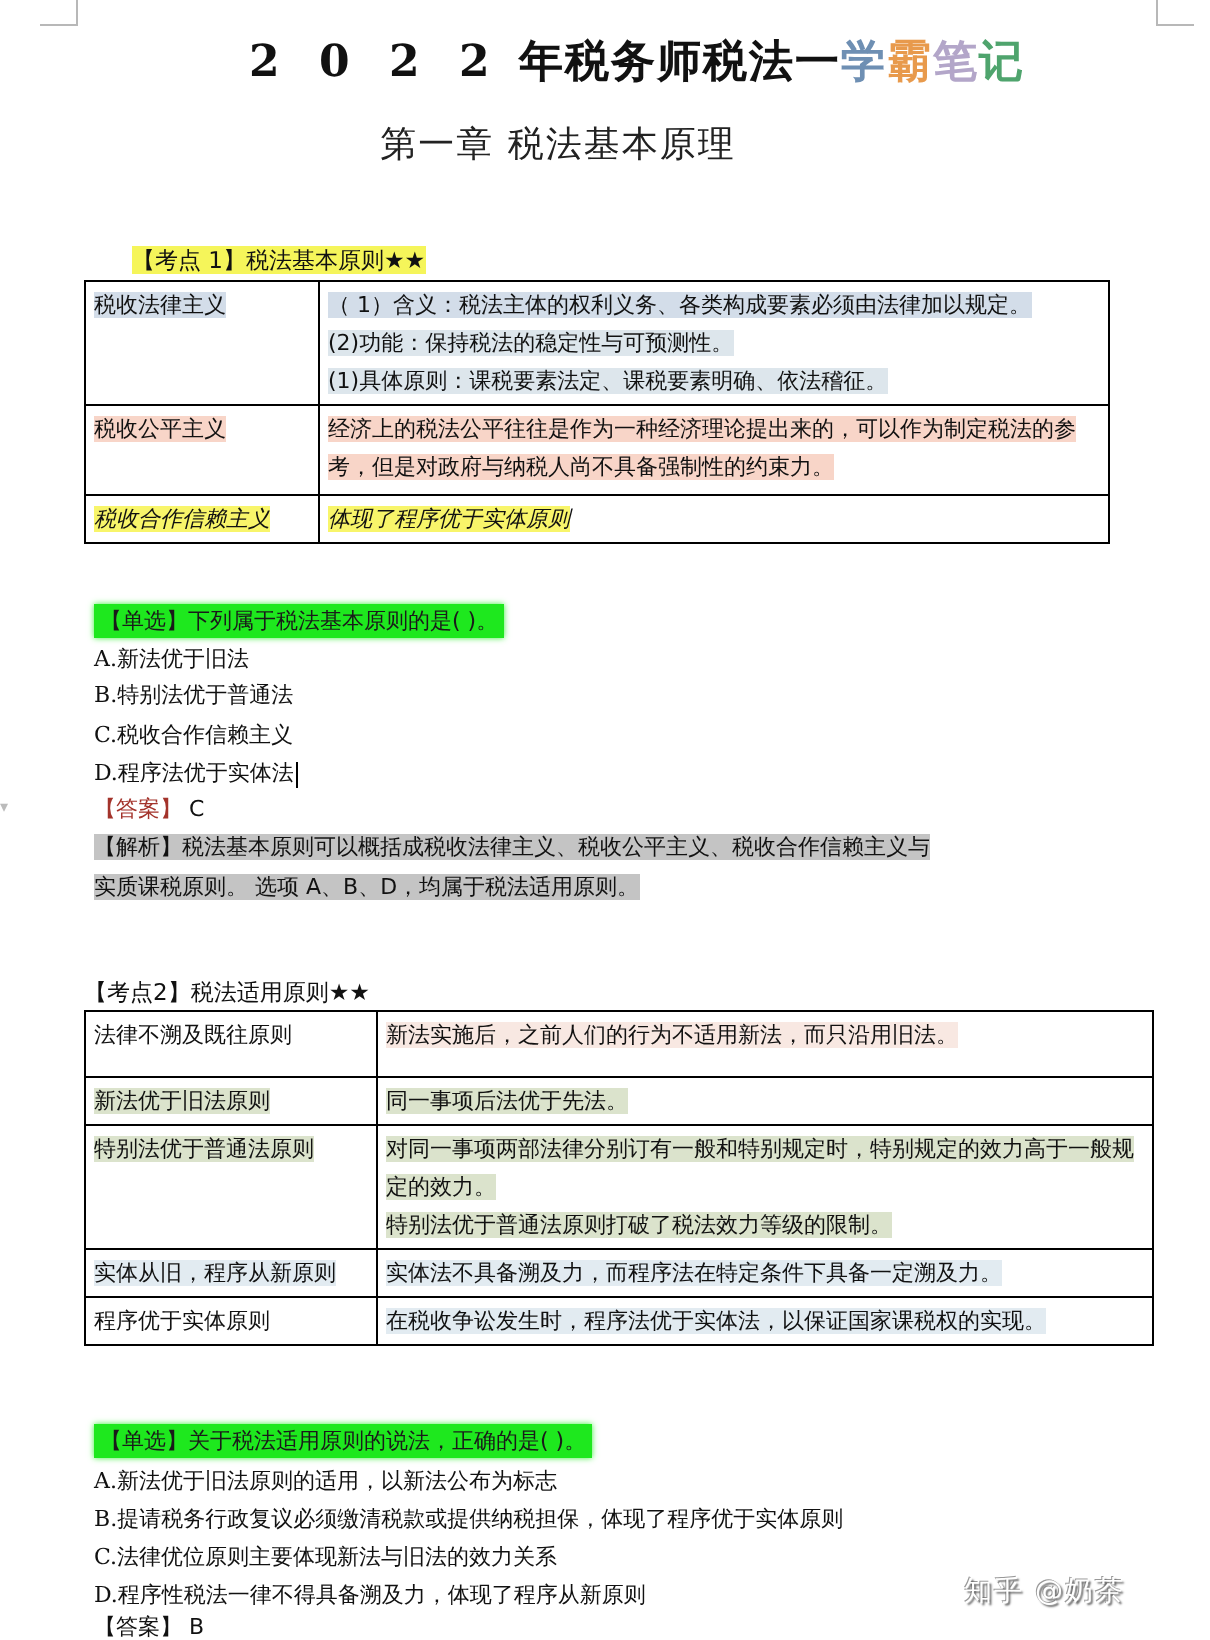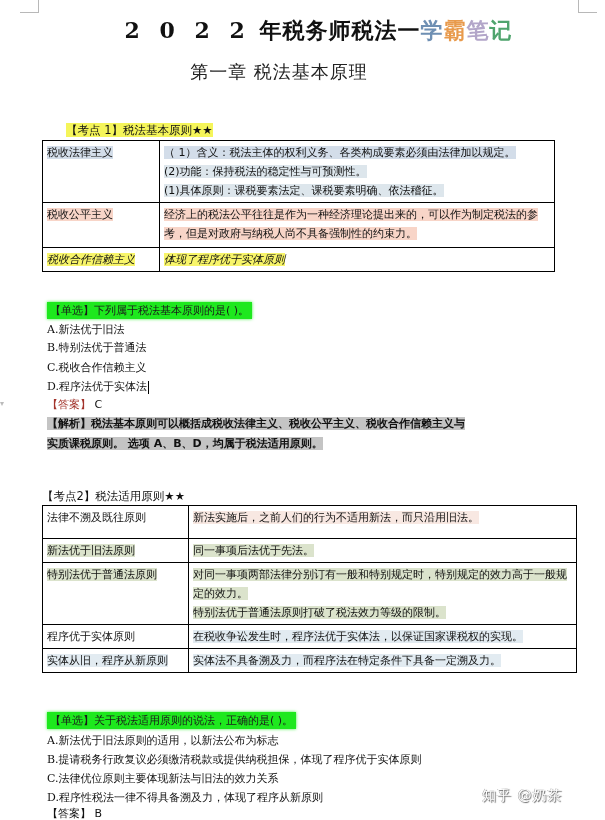--- a/index.html
+++ b/index.html
@@ -32,21 +32,21 @@
   .bg-blue2 { background: #dde6ec; }
   .bg-pink { background: #f8d5c8; }
   .bg-yellow { background: #f8f56a; font-style: italic; }
   .bg-ltpink { background: #f8e8e2; }
   .bg-green { background: #dbe3cc; }
   .bg-ltblue { background: #e2ebf1; }
   .q-head { position: absolute; left: 47px; font-size: 11px; background: #1ee81e; color: #1a1a1a; padding: 1px 3px; box-shadow: 0 0 3px #3ef03e; }
   .opt { position: absolute; left: 47px; font-size: 11px; font-family: "DejaVu Serif", serif; }
   .answer { position: absolute; left: 47px; font-size: 11px; }
   .answer .lbl { color: #a3332b; }
-  .analysis { position: absolute; left: 47px; font-size: 11px; width: 490px; line-height: 20px; font-weight: bold; }
+  .analysis { position: absolute; left: 47px; font-size: 11px; width: 490px; line-height: 20px; }
   .analysis span { background: #c4c4c4; }
   .cursor { display: inline-block; width: 1px; height: 13px; background: #000; vertical-align: middle; margin-left: 1px; }
   .watermark { position: absolute; left: 482px; top: 787px; font-size: 14px; color: #fff; text-shadow: 1px 1px 1px #666, -0.5px -0.5px 0 #999; letter-spacing: 1px; }
   .ruler-mark { position: absolute; left: 0; top: 399px; color: #bbb; font-size: 8px; }
 </style>
 </head>
 <body>
 
 <div class="corner tl"></div>
 <div class="corner tr"></div>
@@ -110,26 +110,26 @@
     <td><span class="bg-green">同一事项后法优于先法。</span></td>
   </tr>
   <tr>
     <td><span class="bg-green">特别法优于普通法原则</span></td>
     <td>
       <div><span class="bg-green">对同一事项两部法律分别订有一般和特别规定时，特别规定的效力高于一般规定的效力。</span></div>
       <div><span class="bg-green">特别法优于普通法原则打破了税法效力等级的限制。</span></div>
     </td>
   </tr>
   <tr>
+    <td><span class="bg-ltblue">实体从旧，程序从新原则</span></td>
+    <td><span class="bg-ltblue">实体法不具备溯及力，而程序法在特定条件下具备一定溯及力。</span></td>
+  </tr>
+  <tr>
     <td><span>程序优于实体原则</span></td>
     <td><span class="bg-ltblue">在税收争讼发生时，程序法优于实体法，以保证国家课税权的实现。</span></td>
-  </tr>
-  <tr>
-    <td><span class="bg-ltblue">实体从旧，程序从新原则</span></td>
-    <td><span class="bg-ltblue">实体法不具备溯及力，而程序法在特定条件下具备一定溯及力。</span></td>
   </tr>
 </tbody>
   </table>
 
 <div class="q-head" style="top:712px;">【单选】关于税法适用原则的说法，正确的是(      )。</div>
 <div class="opt" style="top:733px;">A.新法优于旧法原则的适用，以新法公布为标志</div>
 <div class="opt" style="top:752px;">B.提请税务行政复议必须缴清税款或提供纳税担保，体现了程序优于实体原则</div>
 <div class="opt" style="top:771px;">C.法律优位原则主要体现新法与旧法的效力关系</div>
 <div class="opt" style="top:790px;">D.程序性税法一律不得具备溯及力，体现了程序从新原则</div>
 <div class="answer" style="top:806px;"><span>【答案】</span> <span>B</span></div>

